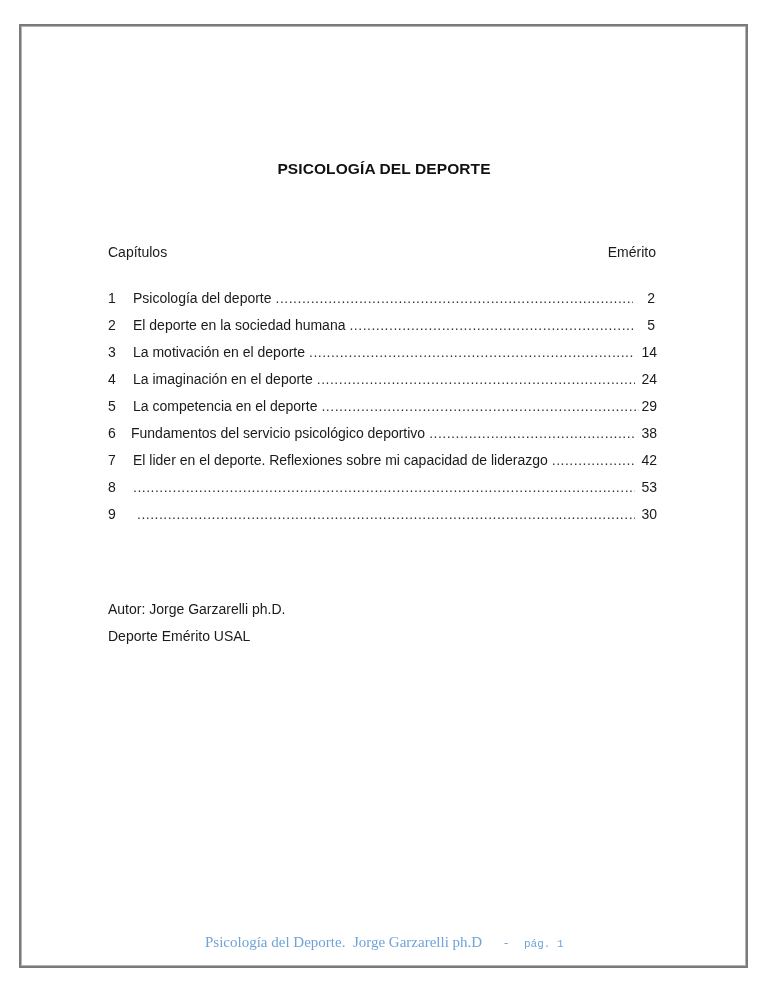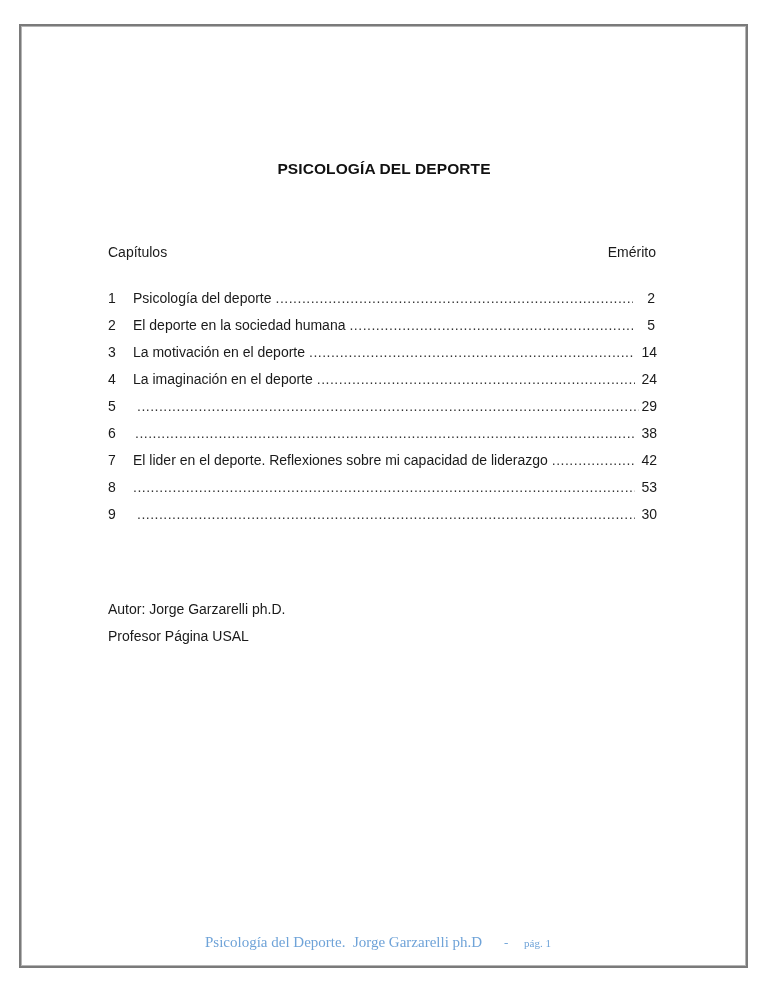--- a/index.html
+++ b/index.html
@@ -109,21 +109,21 @@
     font-size: 15px;
     white-space: nowrap;
   }
   .footer .sep {
     display: inline-block;
     margin: 0 12px 0 18px;
     font-size: 13px;
   }
   .footer .pg {
     font-size: 11px;
-    font-family: Liberation Serif, serif;
+    font-family: Liberation Mono, monospace;
   }
 </style>
 </head>
 <body>
 
 <div class="page-border"></div>
 
 <div class="title">PSICOLOGÍA DEL DEPORTE</div>
 
 <div class="toc-header">
@@ -151,25 +151,27 @@
     <span class="toc-page">14</span>
   </li>
   <li class="toc-row">
     <span class="toc-num">4</span>
     <span class="toc-text">La imaginación en el deporte</span>
     <span class="toc-leader"></span>
     <span class="toc-page">24</span>
   </li>
   <li class="toc-row">
     <span class="toc-num">5</span>
+    <span class="toc-text">La competencia en el deporte</span>
     <span class="toc-leader" style="margin-right:0"></span>
     <span class="toc-page">29</span>
   </li>
   <li class="toc-row tight">
     <span class="toc-num">6</span>
+    <span class="toc-text">Fundamentos del servicio psicológico deportivo</span>
     <span class="toc-leader"></span>
     <span class="toc-page">38</span>
   </li>
   <li class="toc-row">
     <span class="toc-num">7</span>
     <span class="toc-text">El lider en el deporte. Reflexiones sobre mi capacidad de liderazgo</span>
     <span class="toc-leader"></span>
     <span class="toc-page">42</span>
   </li>
   <li class="toc-row no-gap">
@@ -179,20 +181,20 @@
   </li>
   <li class="toc-row">
     <span class="toc-num">9</span>
     <span class="toc-leader"></span>
     <span class="toc-page">30</span>
   </li>
 </ul>
 
 <div class="author-block">
   <div>Autor: Jorge Garzarelli ph.D.</div>
-  <div>Profesor Página USAL</div>
+  <div>Deporte Emérito USAL</div>
 </div>
 
 <div class="footer">
   <span style="white-space:pre">Psicología del Deporte.  Jorge Garzarelli ph.D</span>
   <span class="sep">-</span>
   <span class="pg">pág. 1</span>
 </div>
 
 </body></html>

